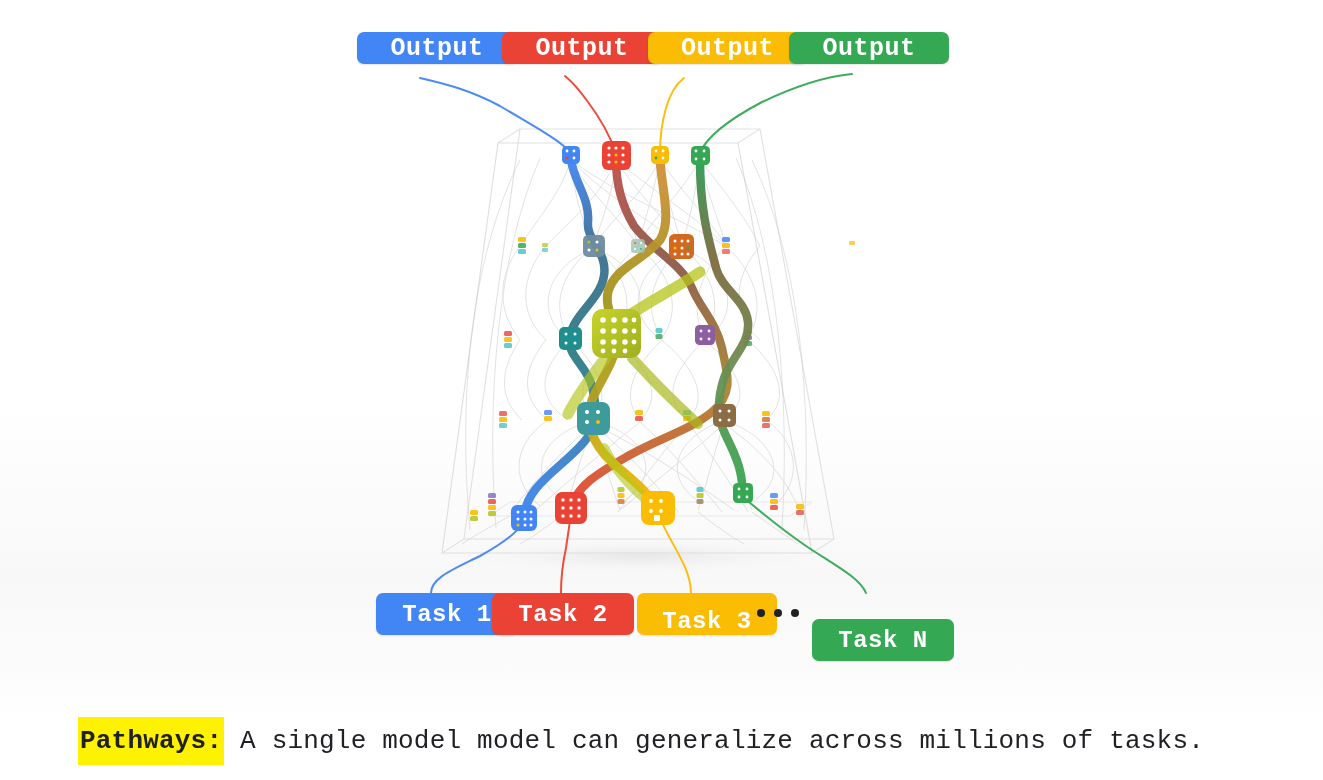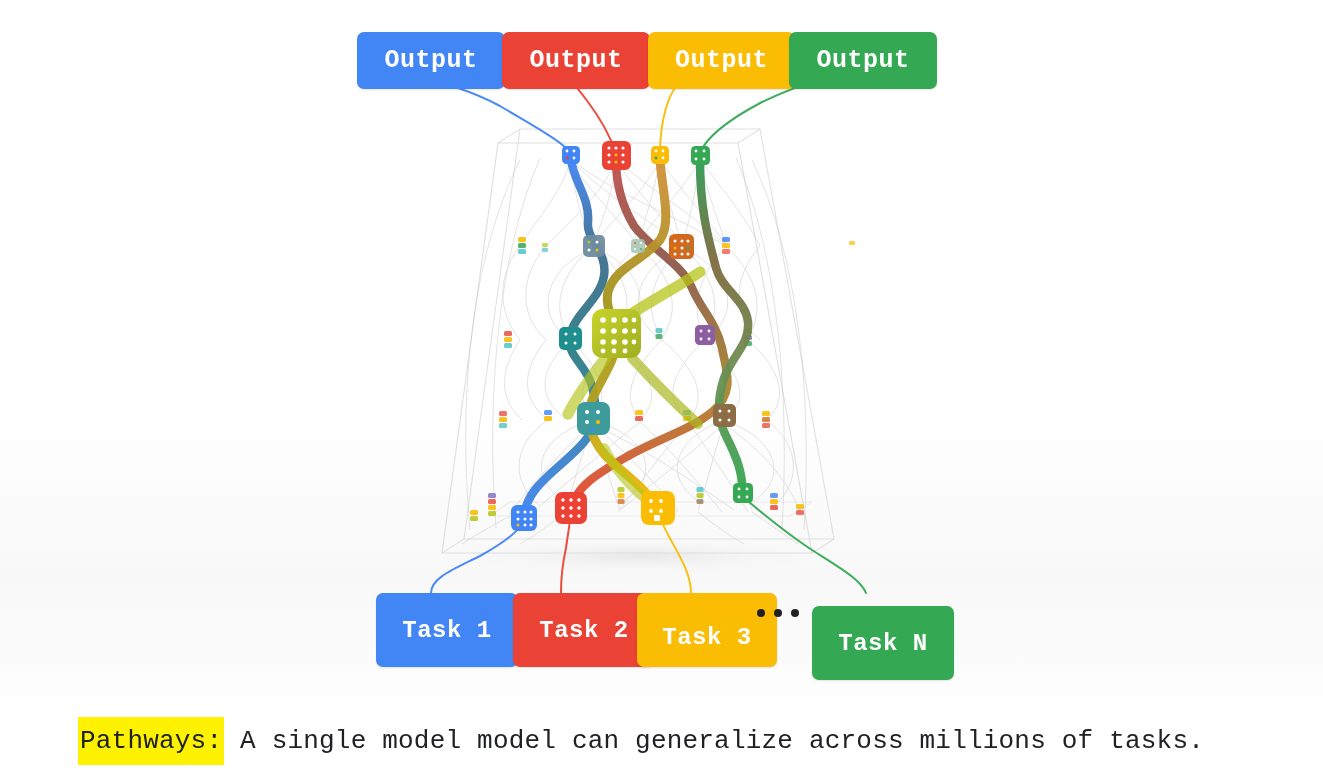--- a/index.html
+++ b/index.html
@@ -46,28 +46,28 @@
     border-radius: 7px;
     color: #ffffff;
     font-family: "Liberation Mono", "DejaVu Sans Mono", monospace;
     font-weight: 700;
     letter-spacing: 0.5px;
     white-space: nowrap;
     box-shadow: 0 1px 2px rgba(0,0,0,0.10);
     user-select: none;
   }
   .chip.output {
-    height: 57px;
+    height: 32px;
     font-size: 25px;
-    padding: 0 11px;
+    padding: 0 17px;
   }
   .chip.task {
     height: 42px;
     font-size: 24px;
-    padding: 16px 16px;
+    padding: 0 16px;
   }
 
   .ellipsis {
     position: absolute;
     display: flex;
     gap: 9px;
     align-items: center;
   }
   .ellipsis i {
     display: block;
@@ -85,20 +85,21 @@
     font-family: "Liberation Mono", "DejaVu Sans Mono", monospace;
     font-size: 26px;
     line-height: 34px;
     color: #202124;
     white-space: nowrap;
     letter-spacing: 0.2px;
   }
   #caption .hl {
     background: #FFF200;
     padding: 9px 2px;
+    font-weight: bold;
   }
 </style>
 </head>
 <body>
 
 <div id="stage">
 
   <svg id="diagram" viewBox="0 0 1323 700" preserveAspectRatio="none">
     <defs>
 
@@ -523,32 +524,32 @@
   <div class="chip output" style="left:648px; top:32px; width:125px; background:#FBBC04;">
     <span>Output</span>
   </div>
   <div class="chip output" style="left:789px; top:32px; width:126px; background:#34A853;">
     <span>Output</span>
   </div>
 
   <div class="chip task" style="left:376px; top:593px; width:110px; background:#4285F4;">
     <span>Task 1</span>
   </div>
-  <div class="chip task" style="left:513px; top:593px; width:110px; background:#EA4335;">
+  <div class="chip task" style="left:492px; top:593px; width:110px; background:#EA4335;">
     <span>Task 2</span>
   </div>
   <div class="chip task" style="left:637px; top:593px; width:108px; background:#FBBC04;align-items:flex-end;">
     <span>Task 3</span>
   </div>
   <div class="ellipsis" style="left:757px; top:609px;">
     <i></i>
     <i></i>
     <i></i>
   </div>
-  <div class="chip task" style="left:812px; top:606px; width:110px; background:#34A853;">
+  <div class="chip task" style="left:812px; top:619px; width:110px; background:#34A853;">
     <span>Task N</span>
   </div>
 
   <div id="caption">
     <span class="hl">Pathways:</span><span> A single model model can generalize across millions of tasks.</span>
   </div>
 
 </div>
 
 </body></html>

